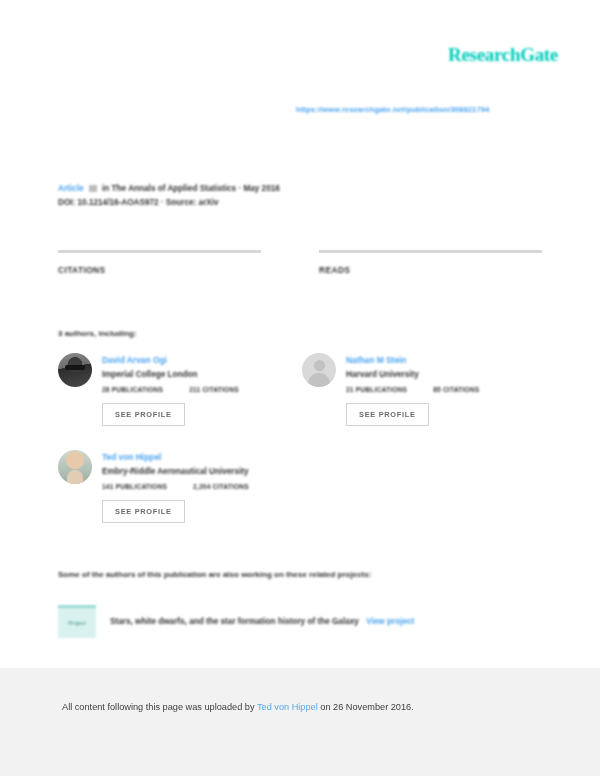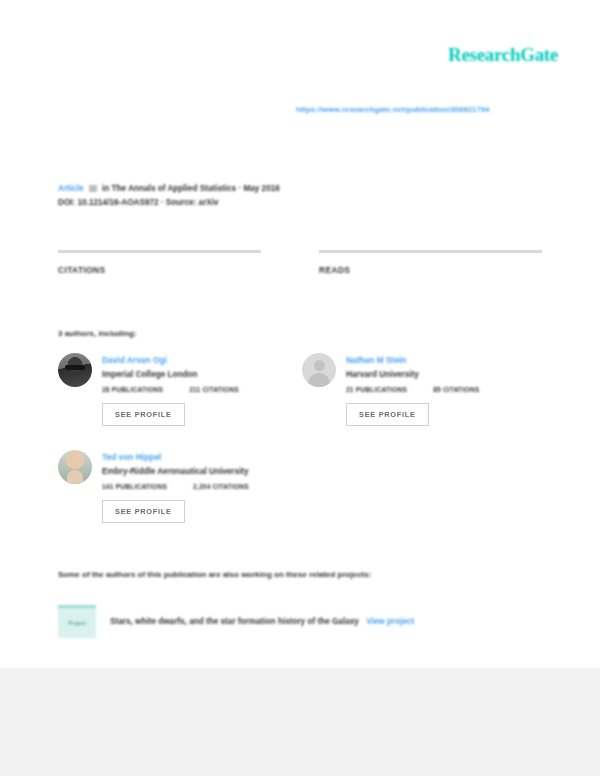--- a/index.html
+++ b/index.html
@@ -363,15 +363,18 @@
       <div class="project-badge">Project</div>
       <div class="project-text">
         <span>Stars, white dwarfs, and the star formation history of the Galaxy</span>
         <span class="project-link">View project</span>
       </div>
     </div>
 
   </div>
 
   <div class="footer">
+    <p>
+      <span>All content following this page was uploaded by </span><span class="blue">Ted von Hippel</span><span> on 26 November 2016.</span>
+    </p>
   </div>
 
 </div>
 
 </body></html>

